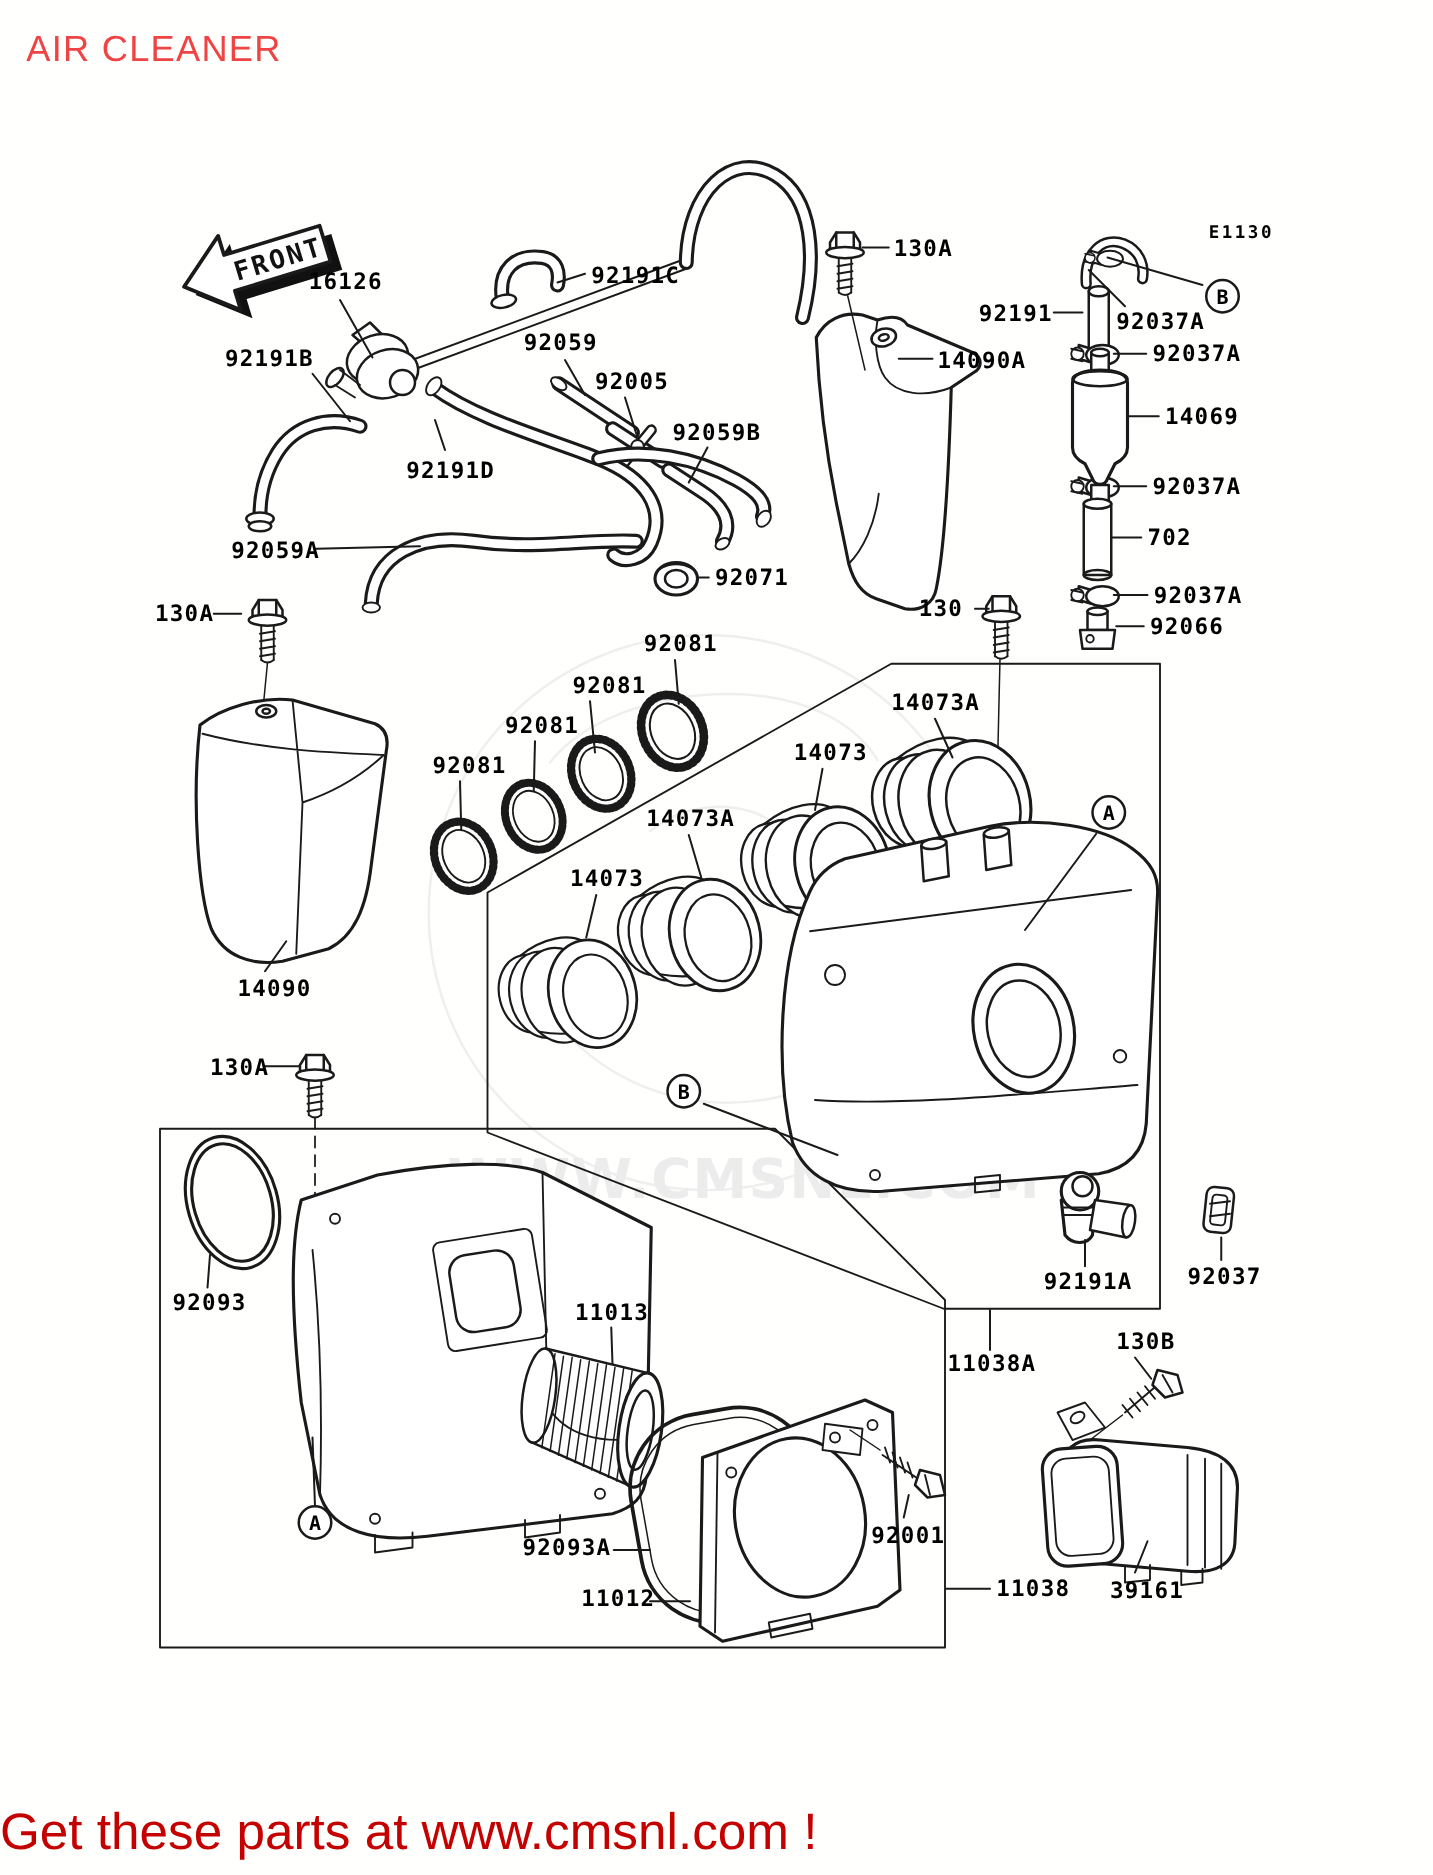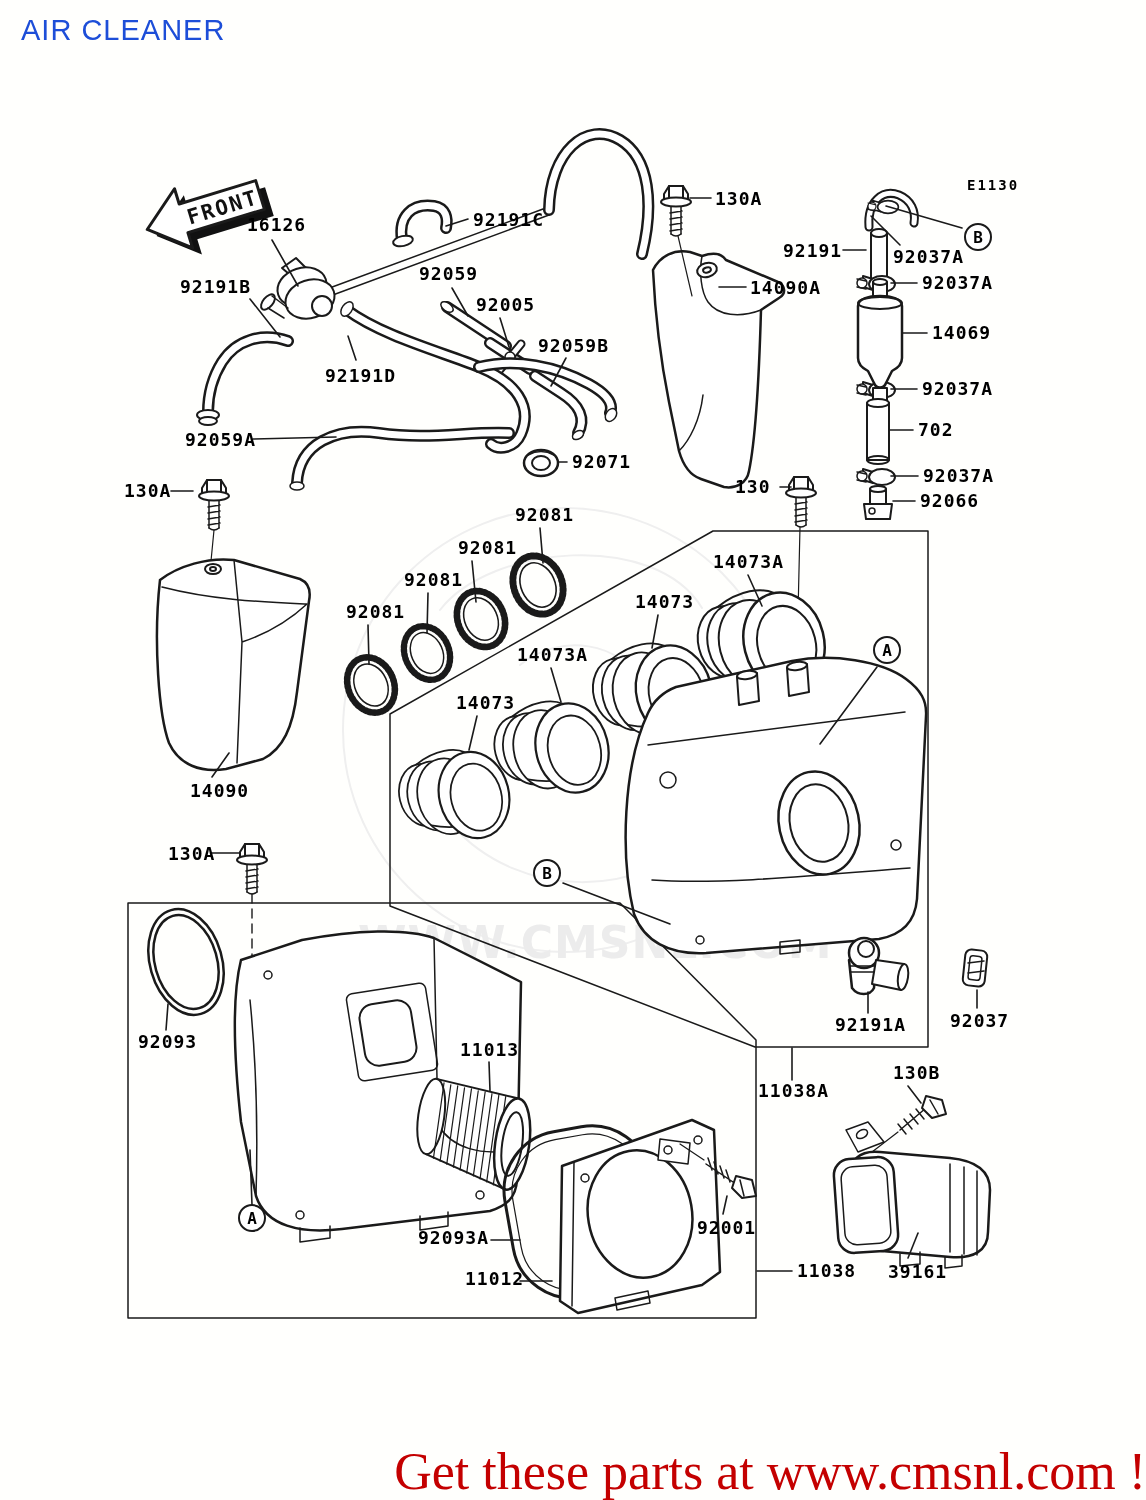--- a/index.html
+++ b/index.html
@@ -1,20 +1,20 @@
 <!DOCTYPE html>
 <html><head>
 <meta charset="utf-8">
 <style>
   html,body{margin:0;padding:0;background:#fffffd;}
   .page{position:relative;width:1146px;height:1500px;background:#fffffd;overflow:hidden;
         font-family:"Liberation Sans",sans-serif;}
-  .title{position:absolute;top:14px;left:21px;font-size:29px;color:#1d4ed8;letter-spacing:1px;}
-  .footer{position:absolute;top:1442px;left:0;width:100%;text-align:right;
-          font-size:52px;color:#c40000;font-family:Liberation Serif, serif;}
+  .title{position:absolute;top:24px;left:21px;font-size:29px;color:#ef4444;letter-spacing:1px;}
+  .footer{position:absolute;top:1442px;left:0;width:100%;text-align:left;
+          font-size:41px;color:#c40000;}
   svg{position:absolute;top:0;left:0;}
   
   svg *{stroke:#1a1a1a;fill:none;stroke-width:2;stroke-linecap:round;stroke-linejoin:round;}
   .f{fill:#ffffff;}
   .blk{fill:#111111;stroke:none;}
   .w25{stroke-width:2.5;}
   .w15{stroke-width:1.5;}
   .w12{stroke-width:1.2;}
   .w3{stroke-width:3;}
   .tO{stroke-width:12;}

